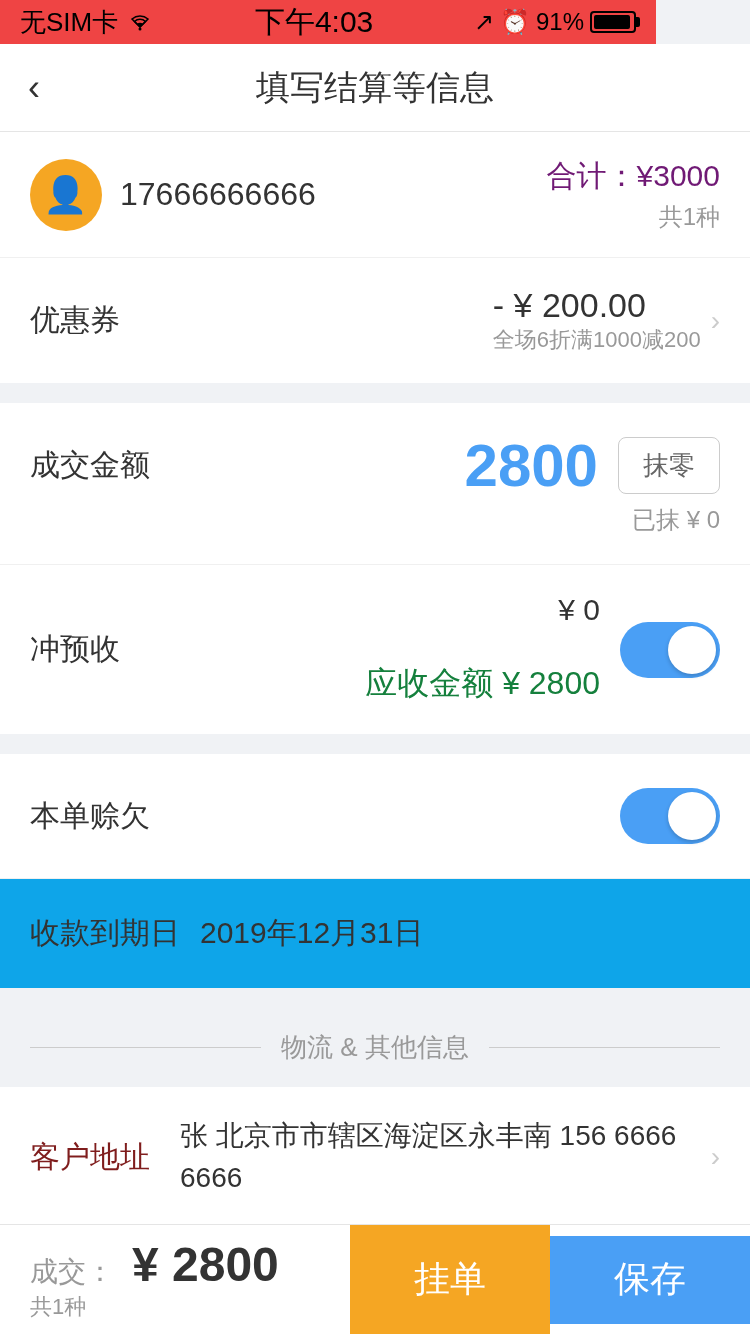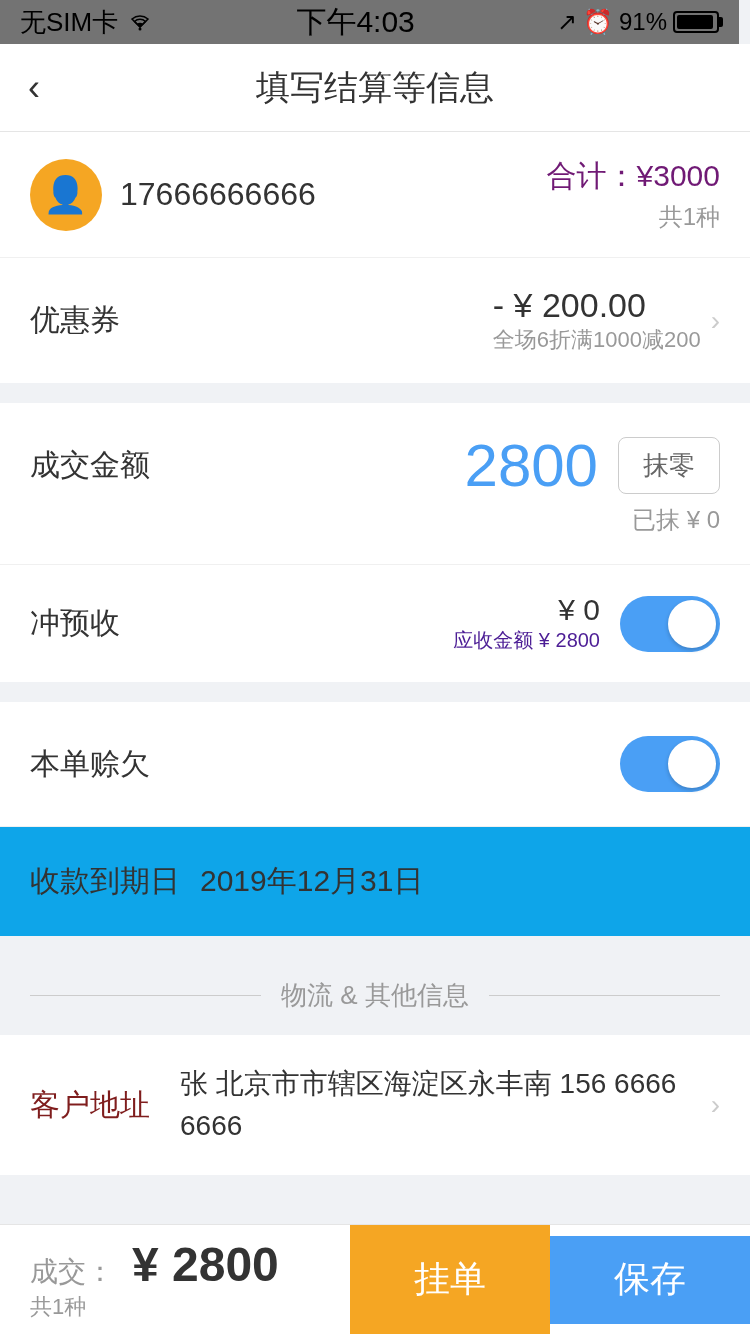--- a/index.html
+++ b/index.html
@@ -8,23 +8,23 @@
       width: 750px;
       min-height: 1334px;
       font-family: -apple-system, "PingFang SC", "Helvetica Neue", sans-serif;
       background: #f0f2f5;
       position: relative;
       overflow-x: hidden;
     }
 
     
     .status-bar {
-      width: 739px;
+      width: 656px;
       height: 44px;
-      background: #737373;
+      background: #ef4444;
       display: flex;
       align-items: center;
       justify-content: space-between;
       padding: 0 20px;
       font-size: 28px;
     }
     .status-left {
       display: flex;
       align-items: center;
       gap: 8px;
@@ -197,21 +197,21 @@
       font-size: 30px;
       color: #333;
     }
     .deal-right {
       display: flex;
       align-items: center;
       gap: 20px;
     }
     .deal-amount {
       font-size: 60px;
-      font-weight: 400;
+      font-weight: 700;
       color: #4a9ff5;
     }
     .round-btn {
       border: 1px solid #ccc;
       border-radius: 8px;
       padding: 10px 24px;
       font-size: 26px;
       color: #666;
       background: #fff;
       cursor: pointer;
@@ -242,22 +242,23 @@
       gap: 20px;
     }
     .pre-amount-block {
       text-align: right;
     }
     .pre-amount {
       font-size: 30px;
       color: #333;
     }
     .pre-sub {
-      font-size: 20px;
-      color: #4c1d95;
+      font-size: 32px;
+      color: #15803d;
+      margin-top: 35px;
     }
 
     
     .toggle {
       width: 100px;
       height: 56px;
       border-radius: 28px;
       background: #4a9ff5;
       position: relative;
       cursor: pointer;

